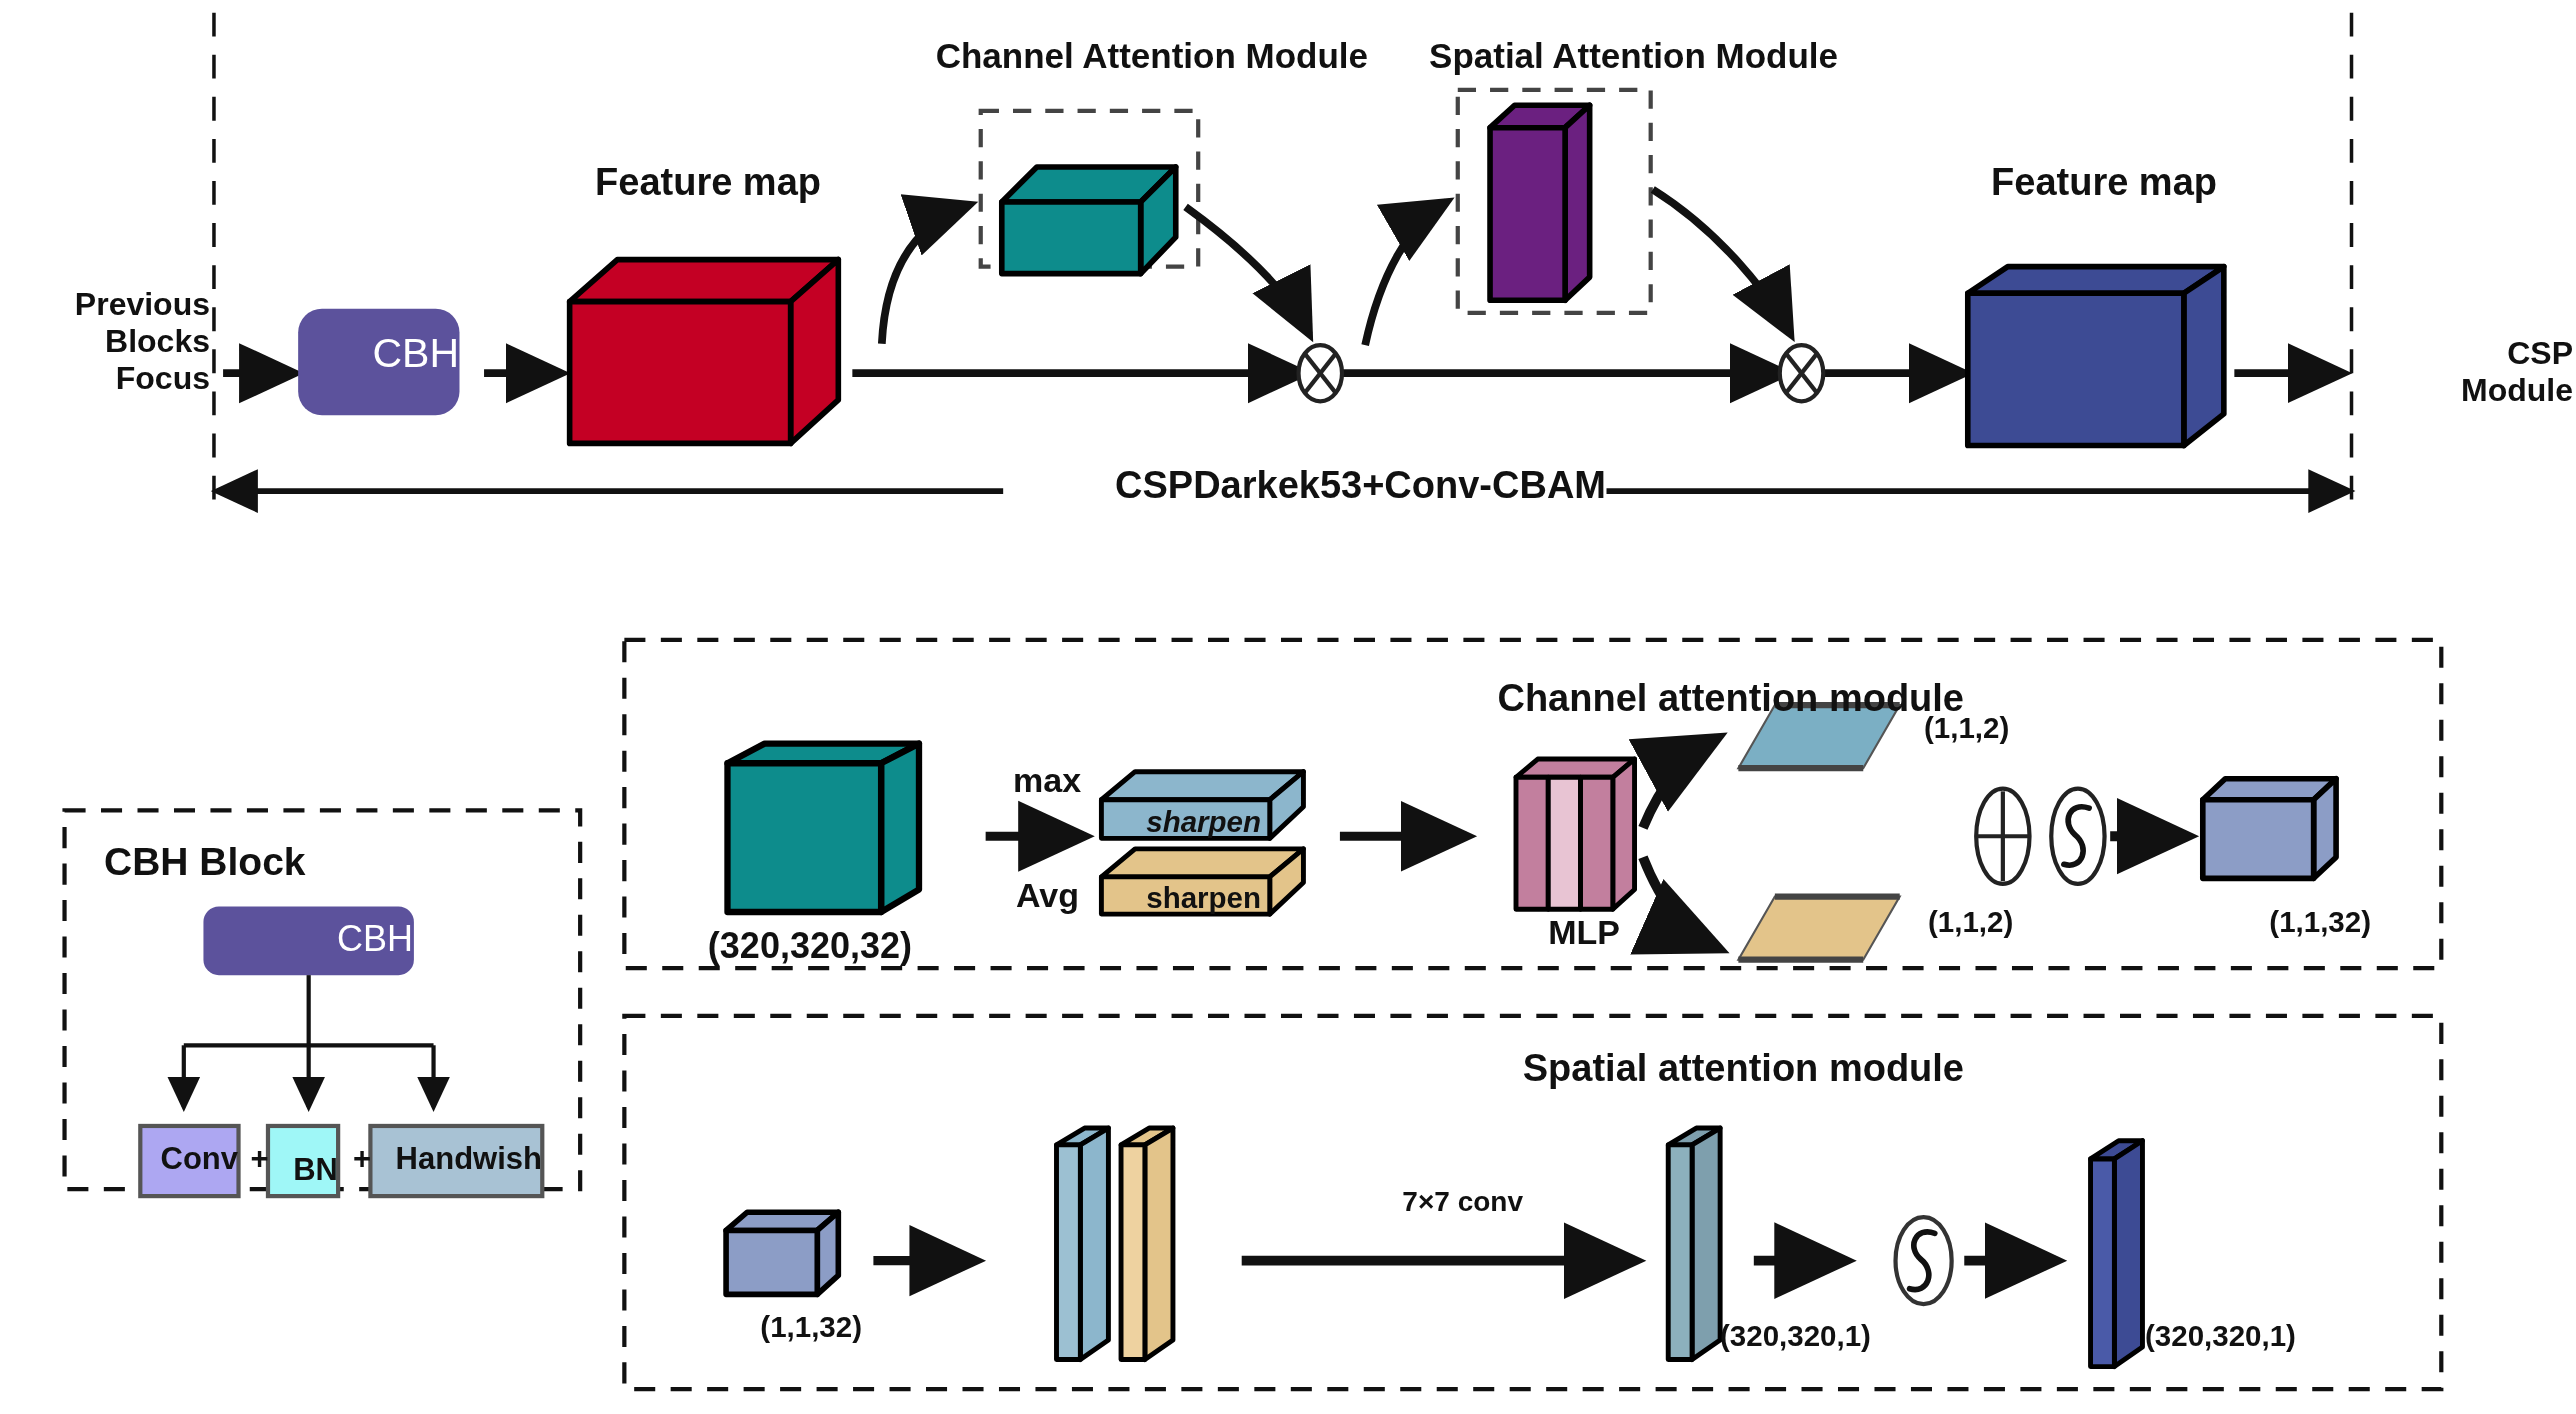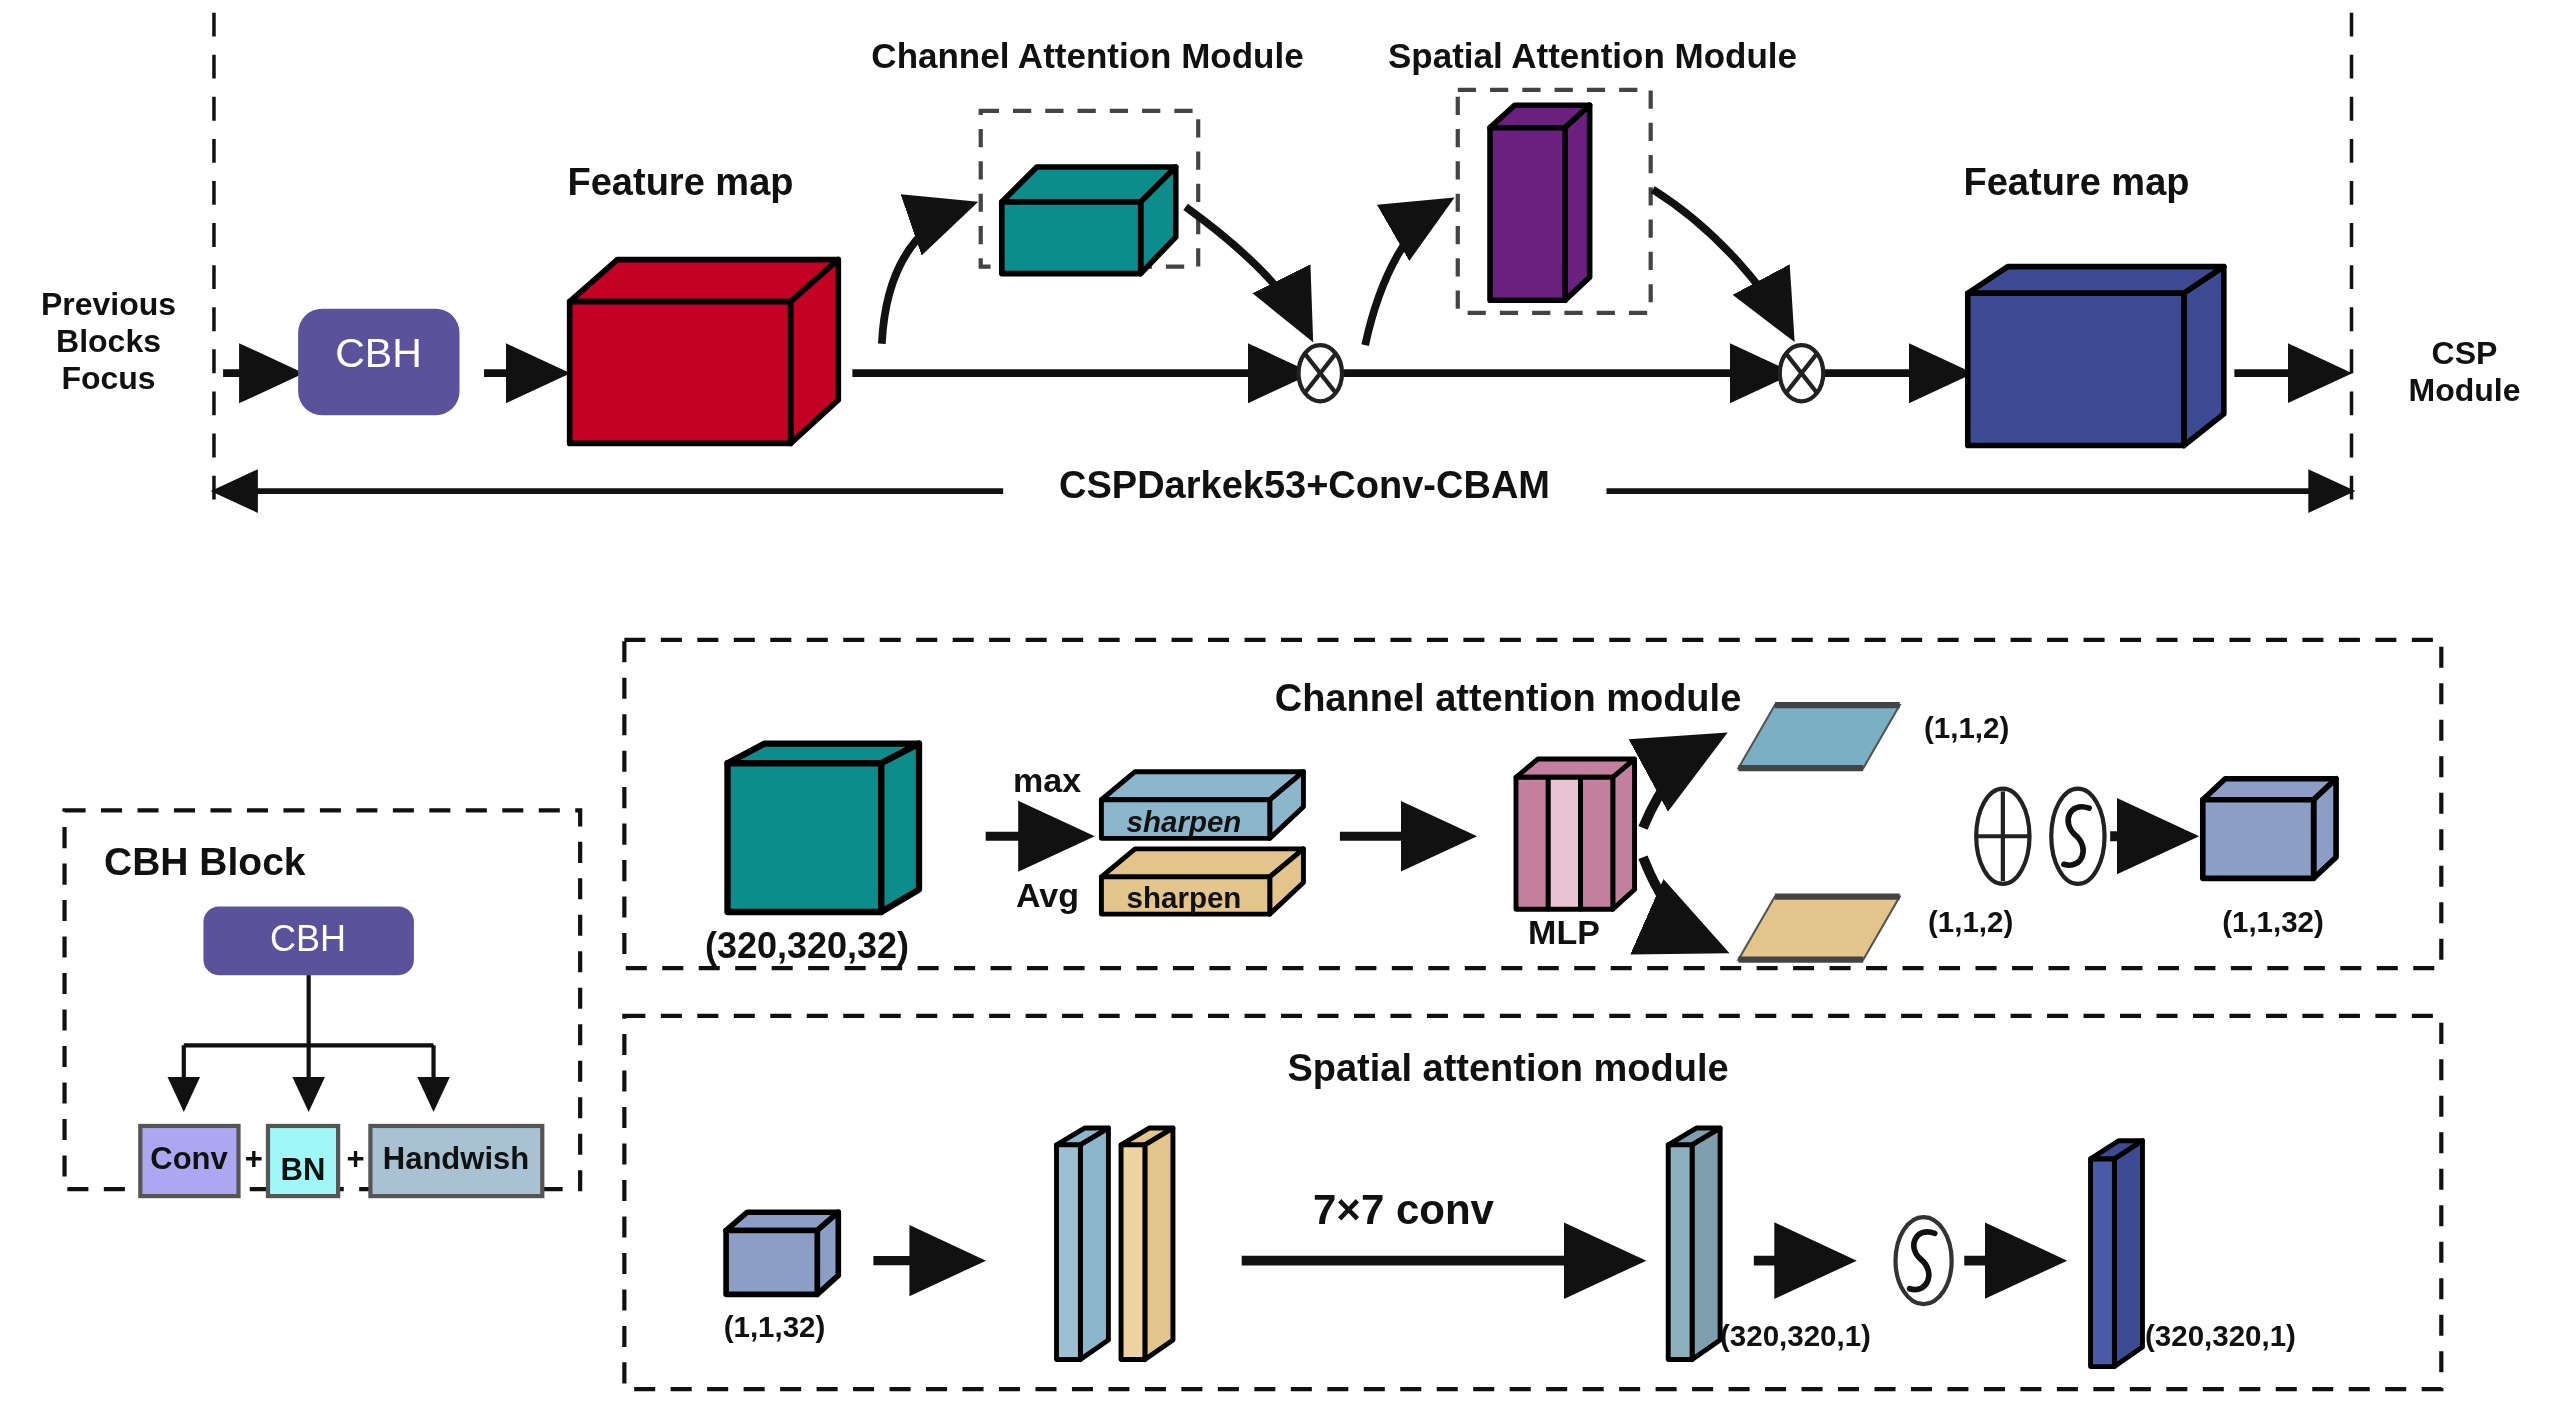--- a/index.html
+++ b/index.html
@@ -2,21 +2,21 @@
 <html style="font-size:11.2px"><head>
 <meta charset="utf-8">
 <style>
   html, body { margin:0; padding:0; background:#fff; }
   body { width:2576px; height:1415px; position:relative; overflow:hidden;
          font-family:"Liberation Sans", sans-serif; }
   #root { position:absolute; left:0; top:0; width:2576px; height:1415px; }
   svg { display:block; }
   .lbl { position:absolute; font-weight:bold; color:#111; white-space:pre;
          line-height:1.15; font-family:"Liberation Sans", sans-serif; }
-  .ctr { text-align:center; }
+  .ctr { text-align:right; }
 </style>
 </head>
 <body>
 
 <div id="root">
 
   <svg width="2576" height="1415" viewBox="0 0 3672 2017">
 
     <defs>
       <marker id="ah" markerWidth="9" markerHeight="9" refX="7.2" refY="4.5" orient="auto" markerUnits="strokeWidth">
@@ -260,20 +260,20 @@
   <div class="lbl ctr" style="left:1508px; top:913px; width:112px; font-size:34px;">MLP</div>
 
   <div class="lbl" style="left:1924px; top:711px; font-size:29.5px;">(1,1,2)</div>
   <div class="lbl" style="left:1928px; top:905px; font-size:29.5px;">(1,1,2)</div>
   <div class="lbl ctr" style="left:2175px; top:905px; width:196px; font-size:29.5px;">(1,1,32)</div>
 
   <div class="lbl ctr" style="left:1052px; top:1047px; width:912px; font-size:38px;">Spatial attention module</div>
 
   <div class="lbl ctr" style="left:687px; top:1310px; width:175px; font-size:29.5px;">(1,1,32)</div>
 
-  <div class="lbl ctr" style="left:1284px; top:1186px; width:239px; font-size:42px;">7×7 conv</div>
+  <div class="lbl ctr" style="left:1284px; top:1186px; width:239px; font-size:28px;">7×7 conv</div>
 
   <div class="lbl" style="left:1720px; top:1319px; font-size:29.5px;">(320,320,1)</div>
 
   <div class="lbl" style="left:2145px; top:1319px; font-size:29.5px;">(320,320,1)</div>
 
 </div>
 
 
 </body></html>

